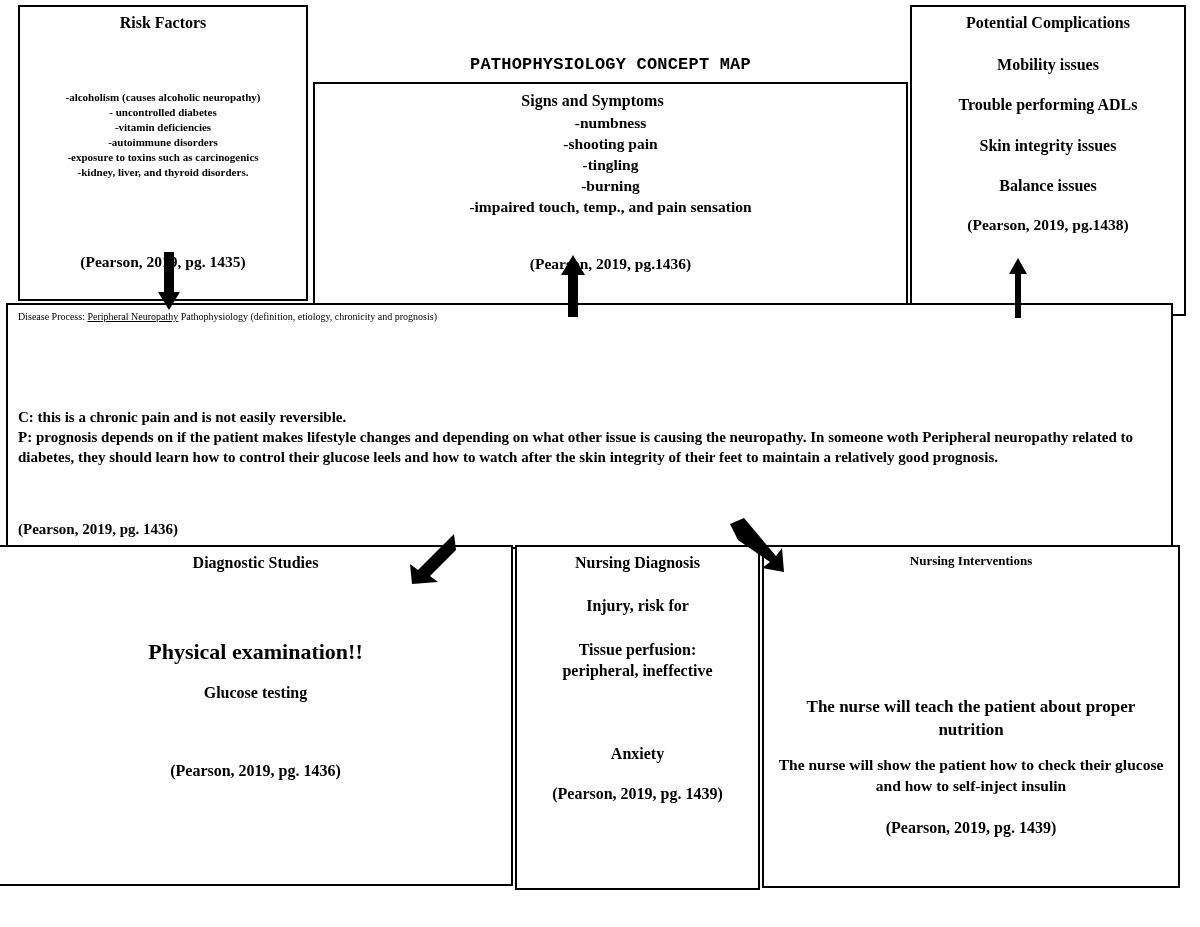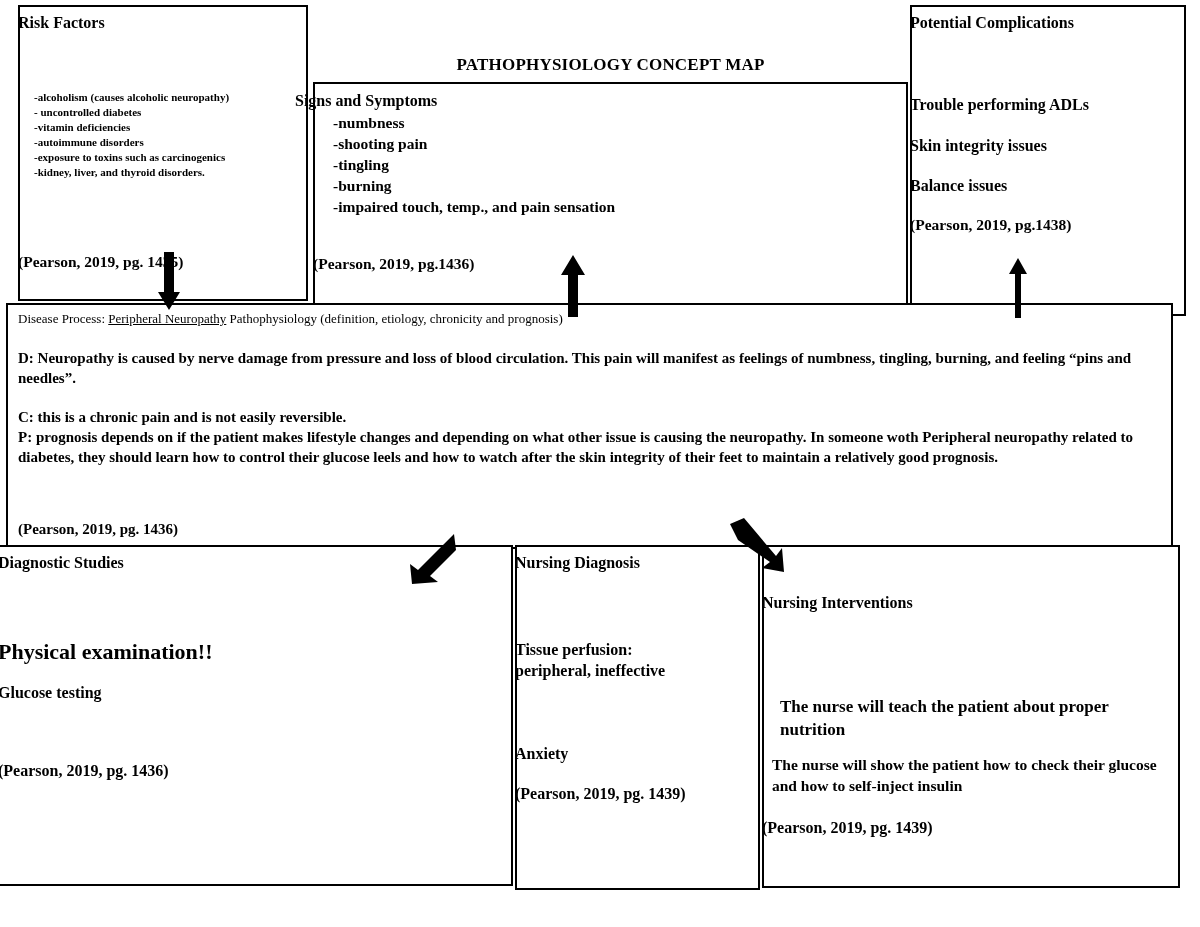--- a/index.html
+++ b/index.html
@@ -19,38 +19,40 @@
     overflow: hidden;
   }
   .box {
     position: absolute;
     border: 2px solid #000;
     background: #ffffff;
     box-sizing: border-box;
   }
   .txt {
     position: absolute;
+    text-align: center;
     font-weight: bold;
     line-height: 1.32;
     white-space: pre-line;
   }
   .title-map {
     position: absolute;
     font-weight: bold;
     font-size: 17px;
     letter-spacing: 0.2px;
     text-align: center;
     white-space: nowrap;
+    font-family: Liberation Mono, monospace;
   }
   .hdr {
     font-weight: bold;
   }
   .dp-head {
     position: absolute;
-    font-size: 13px;
+    font-size: 10px;
     font-weight: normal;
     text-align: center;
     white-space: nowrap;
   }
   .dp-head u { text-decoration: underline; }
   .dp-body {
     position: absolute;
     font-size: 15px;
     font-weight: bold;
     text-align: left;
@@ -90,48 +92,49 @@
   <div class="txt hdr" style="left:295px; top:90px; width:595px; font-size:16px;">Signs and Symptoms</div>
   <div class="txt" style="left:333px; top:112px; width:555px; font-size:15.5px; line-height:1.36;">-numbness
 -shooting pain
 -tingling
 -burning
 -impaired touch, temp., and pain sensation</div>
   <div class="txt" style="left:313px; top:254px; width:595px; font-size:15.5px;">(Pearson, 2019, pg.1436)</div>
 
   <div class="box" style="left:910px; top:5px; width:276px; height:311px;"></div>
   <div class="txt hdr" style="left:910px; top:12px; width:276px; font-size:16px;">Potential Complications</div>
+  <div class="txt" style="left:910px; top:54px; width:276px; font-size:16px;">Mobility issues</div>
   <div class="txt" style="left:910px; top:94px; width:276px; font-size:16px;">Trouble performing ADLs</div>
   <div class="txt" style="left:910px; top:135px; width:276px; font-size:16px;">Skin integrity issues</div>
   <div class="txt" style="left:910px; top:175px; width:276px; font-size:16px;">Balance issues</div>
   <div class="txt" style="left:910px; top:215px; width:276px; font-size:15.5px;">(Pearson, 2019, pg.1438)</div>
 
   <div class="box" style="left:6px; top:303px; width:1167px; height:246px;"></div>
   <div class="dp-head" style="left:18px; top:311px;"><span>Disease Process: </span><u>Peripheral Neuropathy</u><span> Pathophysiology (definition, etiology, chronicity and prognosis)</span></div>
 
-  <div class="dp-body" style="left:18px; top:349px; width:1142px;">D:  Neuropathy is caused by nerve damage from pressure and loss of blood circulation. This pain will manifest as feelings of numbness, tingling, burning, and feeling “pins and needles”.</div>
   <div class="dp-body" style="left:18px; top:408px; width:1142px;">C: this is a chronic pain and is not easily reversible.</div>
   <div class="dp-body" style="left:18px; top:428px; width:1142px;">P: prognosis depends on if the patient makes lifestyle changes and depending on what other issue is causing the neuropathy. In someone woth Peripheral neuropathy related to diabetes, they should learn how to control their glucose leels and how to watch after the skin integrity of their feet to maintain a relatively good prognosis.</div>
   <div class="dp-cite" style="left:18px; top:521px;">(Pearson, 2019, pg. 1436)</div>
 
   <div class="box" style="left:-2px; top:545px; width:515px; height:341px;"></div>
   <div class="txt hdr" style="left:-2px; top:552px; width:515px; font-size:16px;">Diagnostic Studies</div>
   <div class="txt" style="left:-2px; top:637px; width:515px; font-size:22px;">Physical examination!!</div>
   <div class="txt" style="left:-2px; top:682px; width:515px; font-size:16px;">Glucose testing</div>
   <div class="txt" style="left:-2px; top:760px; width:515px; font-size:16px;">(Pearson, 2019, pg. 1436)</div>
 
   <div class="box" style="left:515px; top:545px; width:245px; height:345px;"></div>
   <div class="txt hdr" style="left:515px; top:552px; width:245px; font-size:16px;">Nursing Diagnosis</div>
+  <div class="txt" style="left:515px; top:595px; width:245px; font-size:16px;">Injury, risk for</div>
   <div class="txt" style="left:515px; top:639px; width:245px; font-size:16px;">Tissue perfusion:
 peripheral, ineffective</div>
   <div class="txt" style="left:515px; top:743px; width:245px; font-size:16px;">Anxiety</div>
   <div class="txt" style="left:515px; top:783px; width:245px; font-size:16px;">(Pearson, 2019, pg. 1439)</div>
 
   <div class="box" style="left:762px; top:545px; width:418px; height:343px;"></div>
-  <div class="txt hdr" style="left:762px; top:552px; width:418px; font-size:16px;margin-top:40px;">Nursing Interventions</div>
+  <div class="txt hdr" style="left:762px; top:552px; width:418px; font-size:13px;">Nursing Interventions</div>
   <div class="txt" style="left:780px; top:696px; width:382px; font-size:17px; line-height:1.34;">The nurse will teach the patient about proper nutrition</div>
   <div class="txt" style="left:772px; top:755px; width:398px; font-size:15.5px; line-height:1.34;">The nurse will show the patient how to check their glucose and how to self-inject insulin</div>
   <div class="txt" style="left:762px; top:817px; width:418px; font-size:16px;">(Pearson, 2019, pg. 1439)</div>
 
   <div class="arrow" style="left:158px; top:252px;">
     <svg width="22" height="62" viewBox="0 0 22 62" aria-hidden="true">
       <polygon points="6,0 16,0 16,40 22,40 11,58 0,40 6,40" fill="#000"></polygon>
     </svg>
   </div>
 

